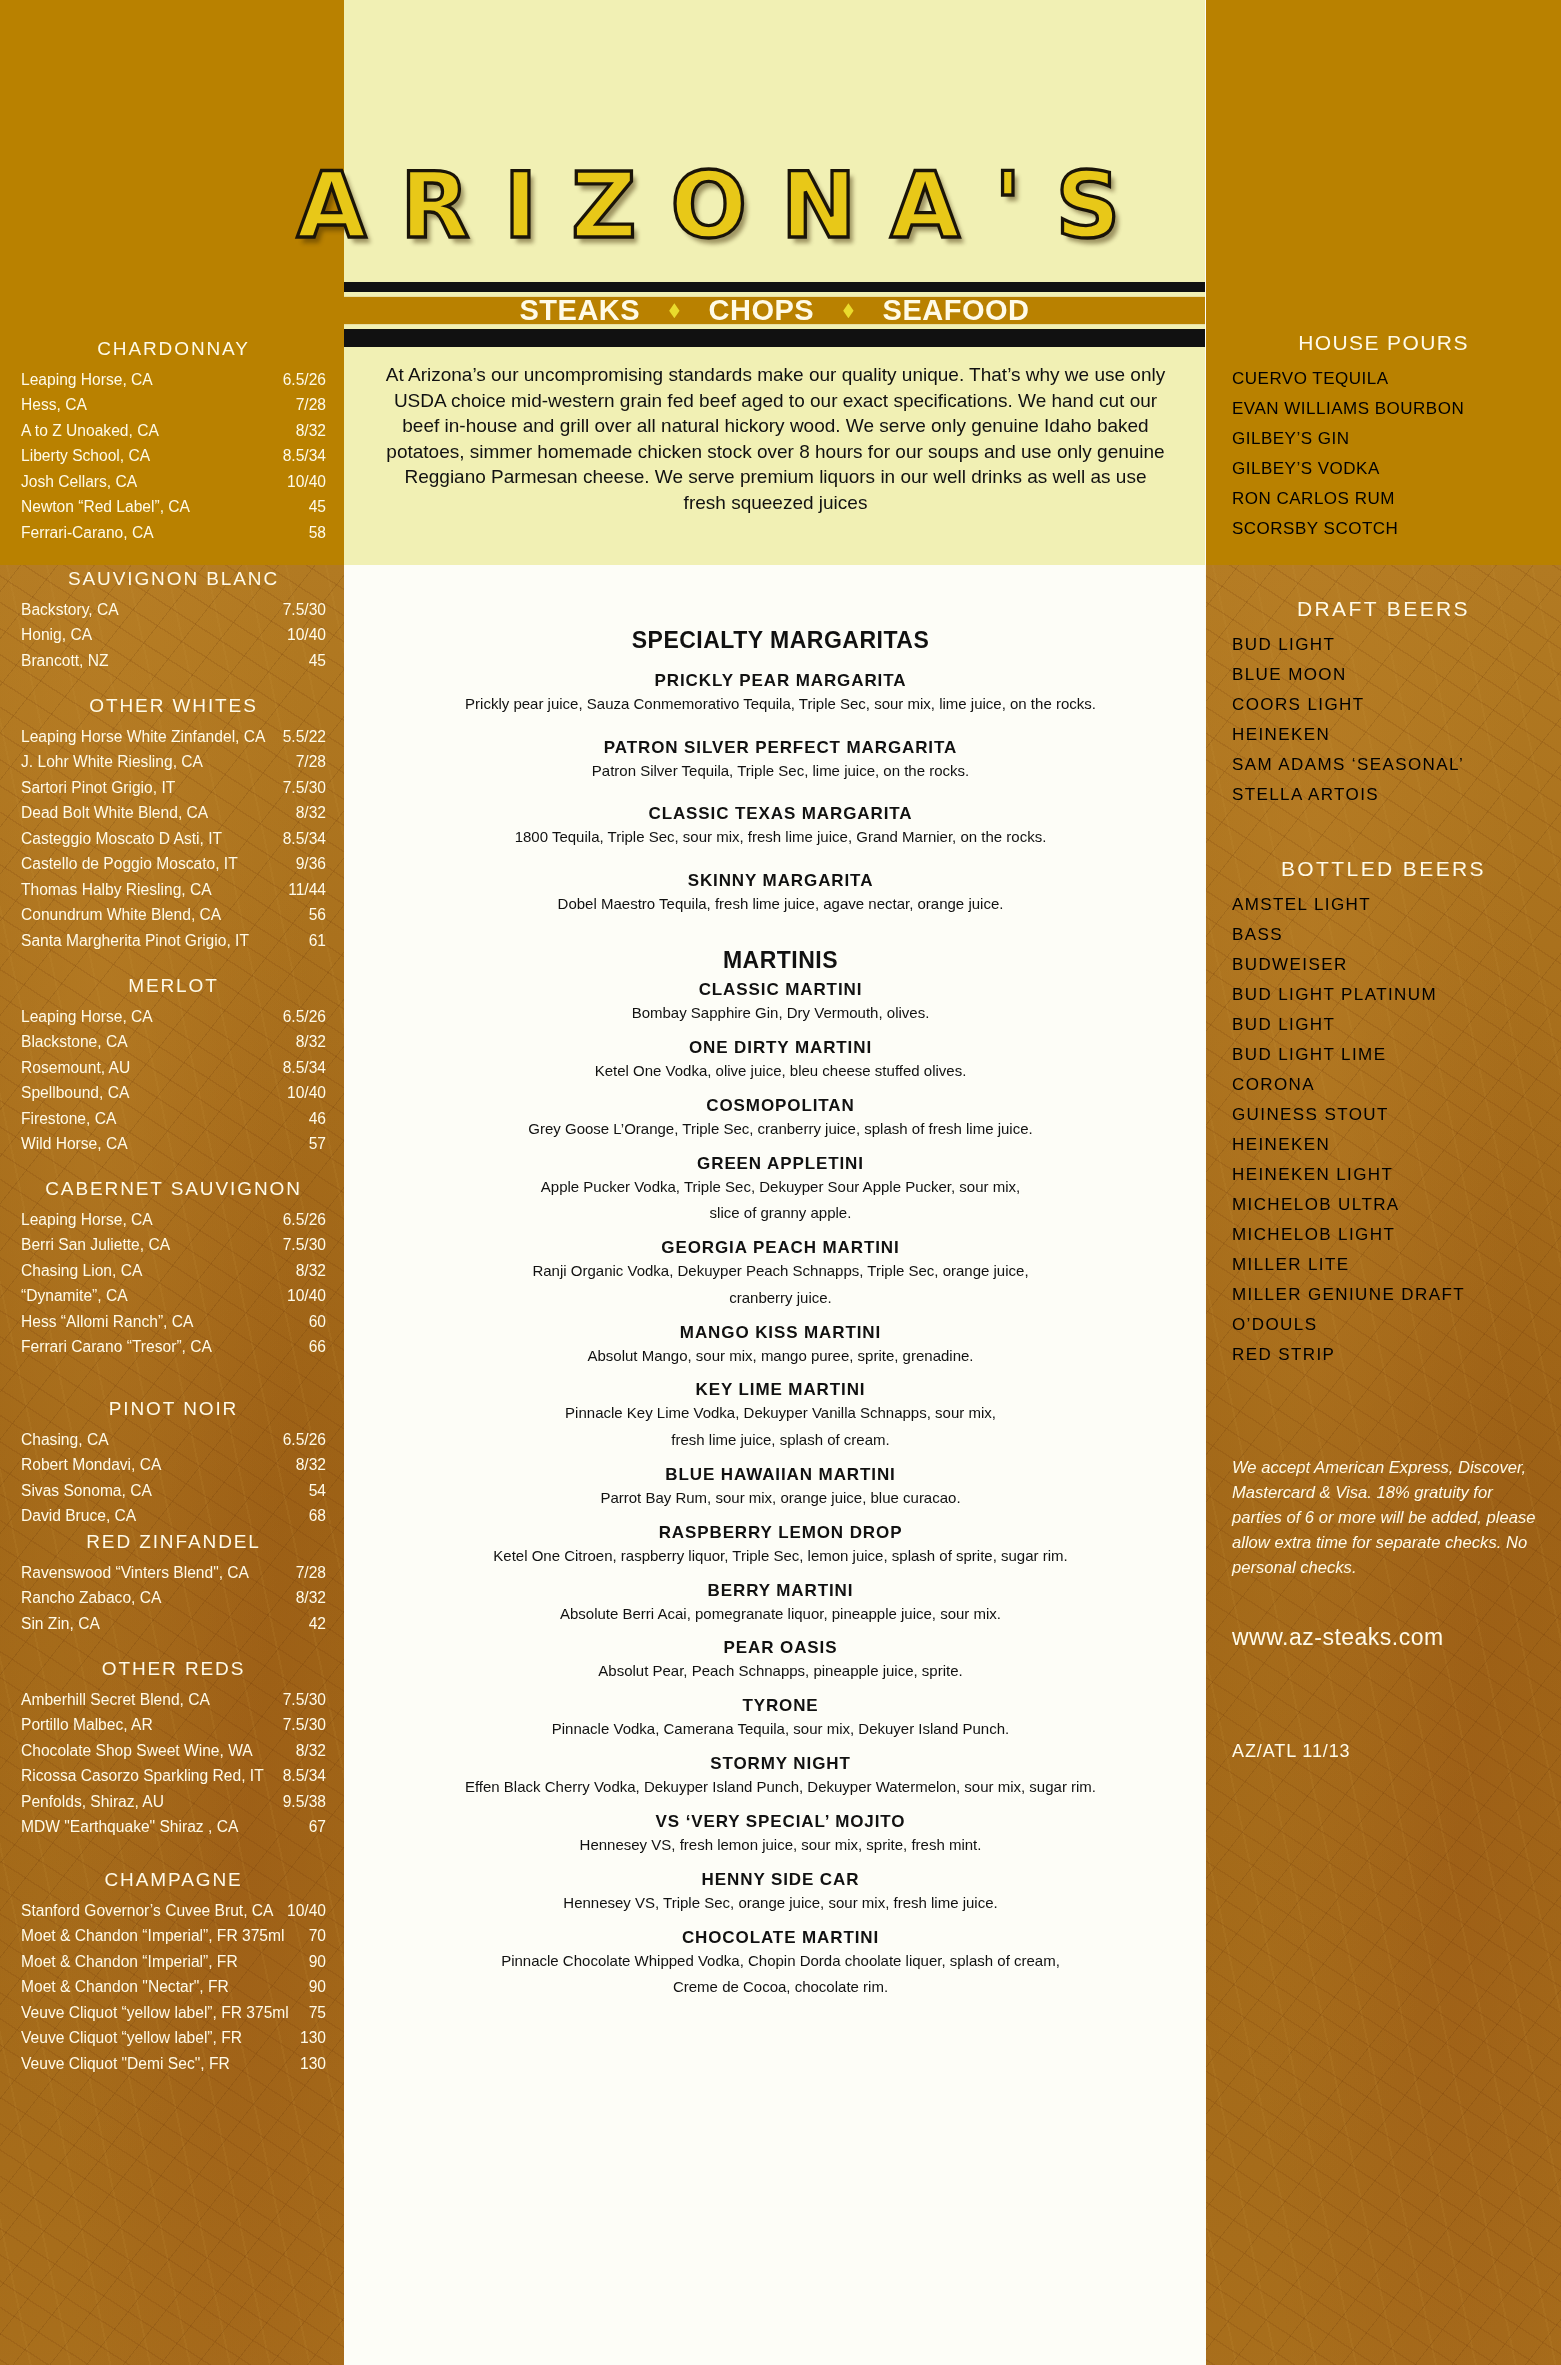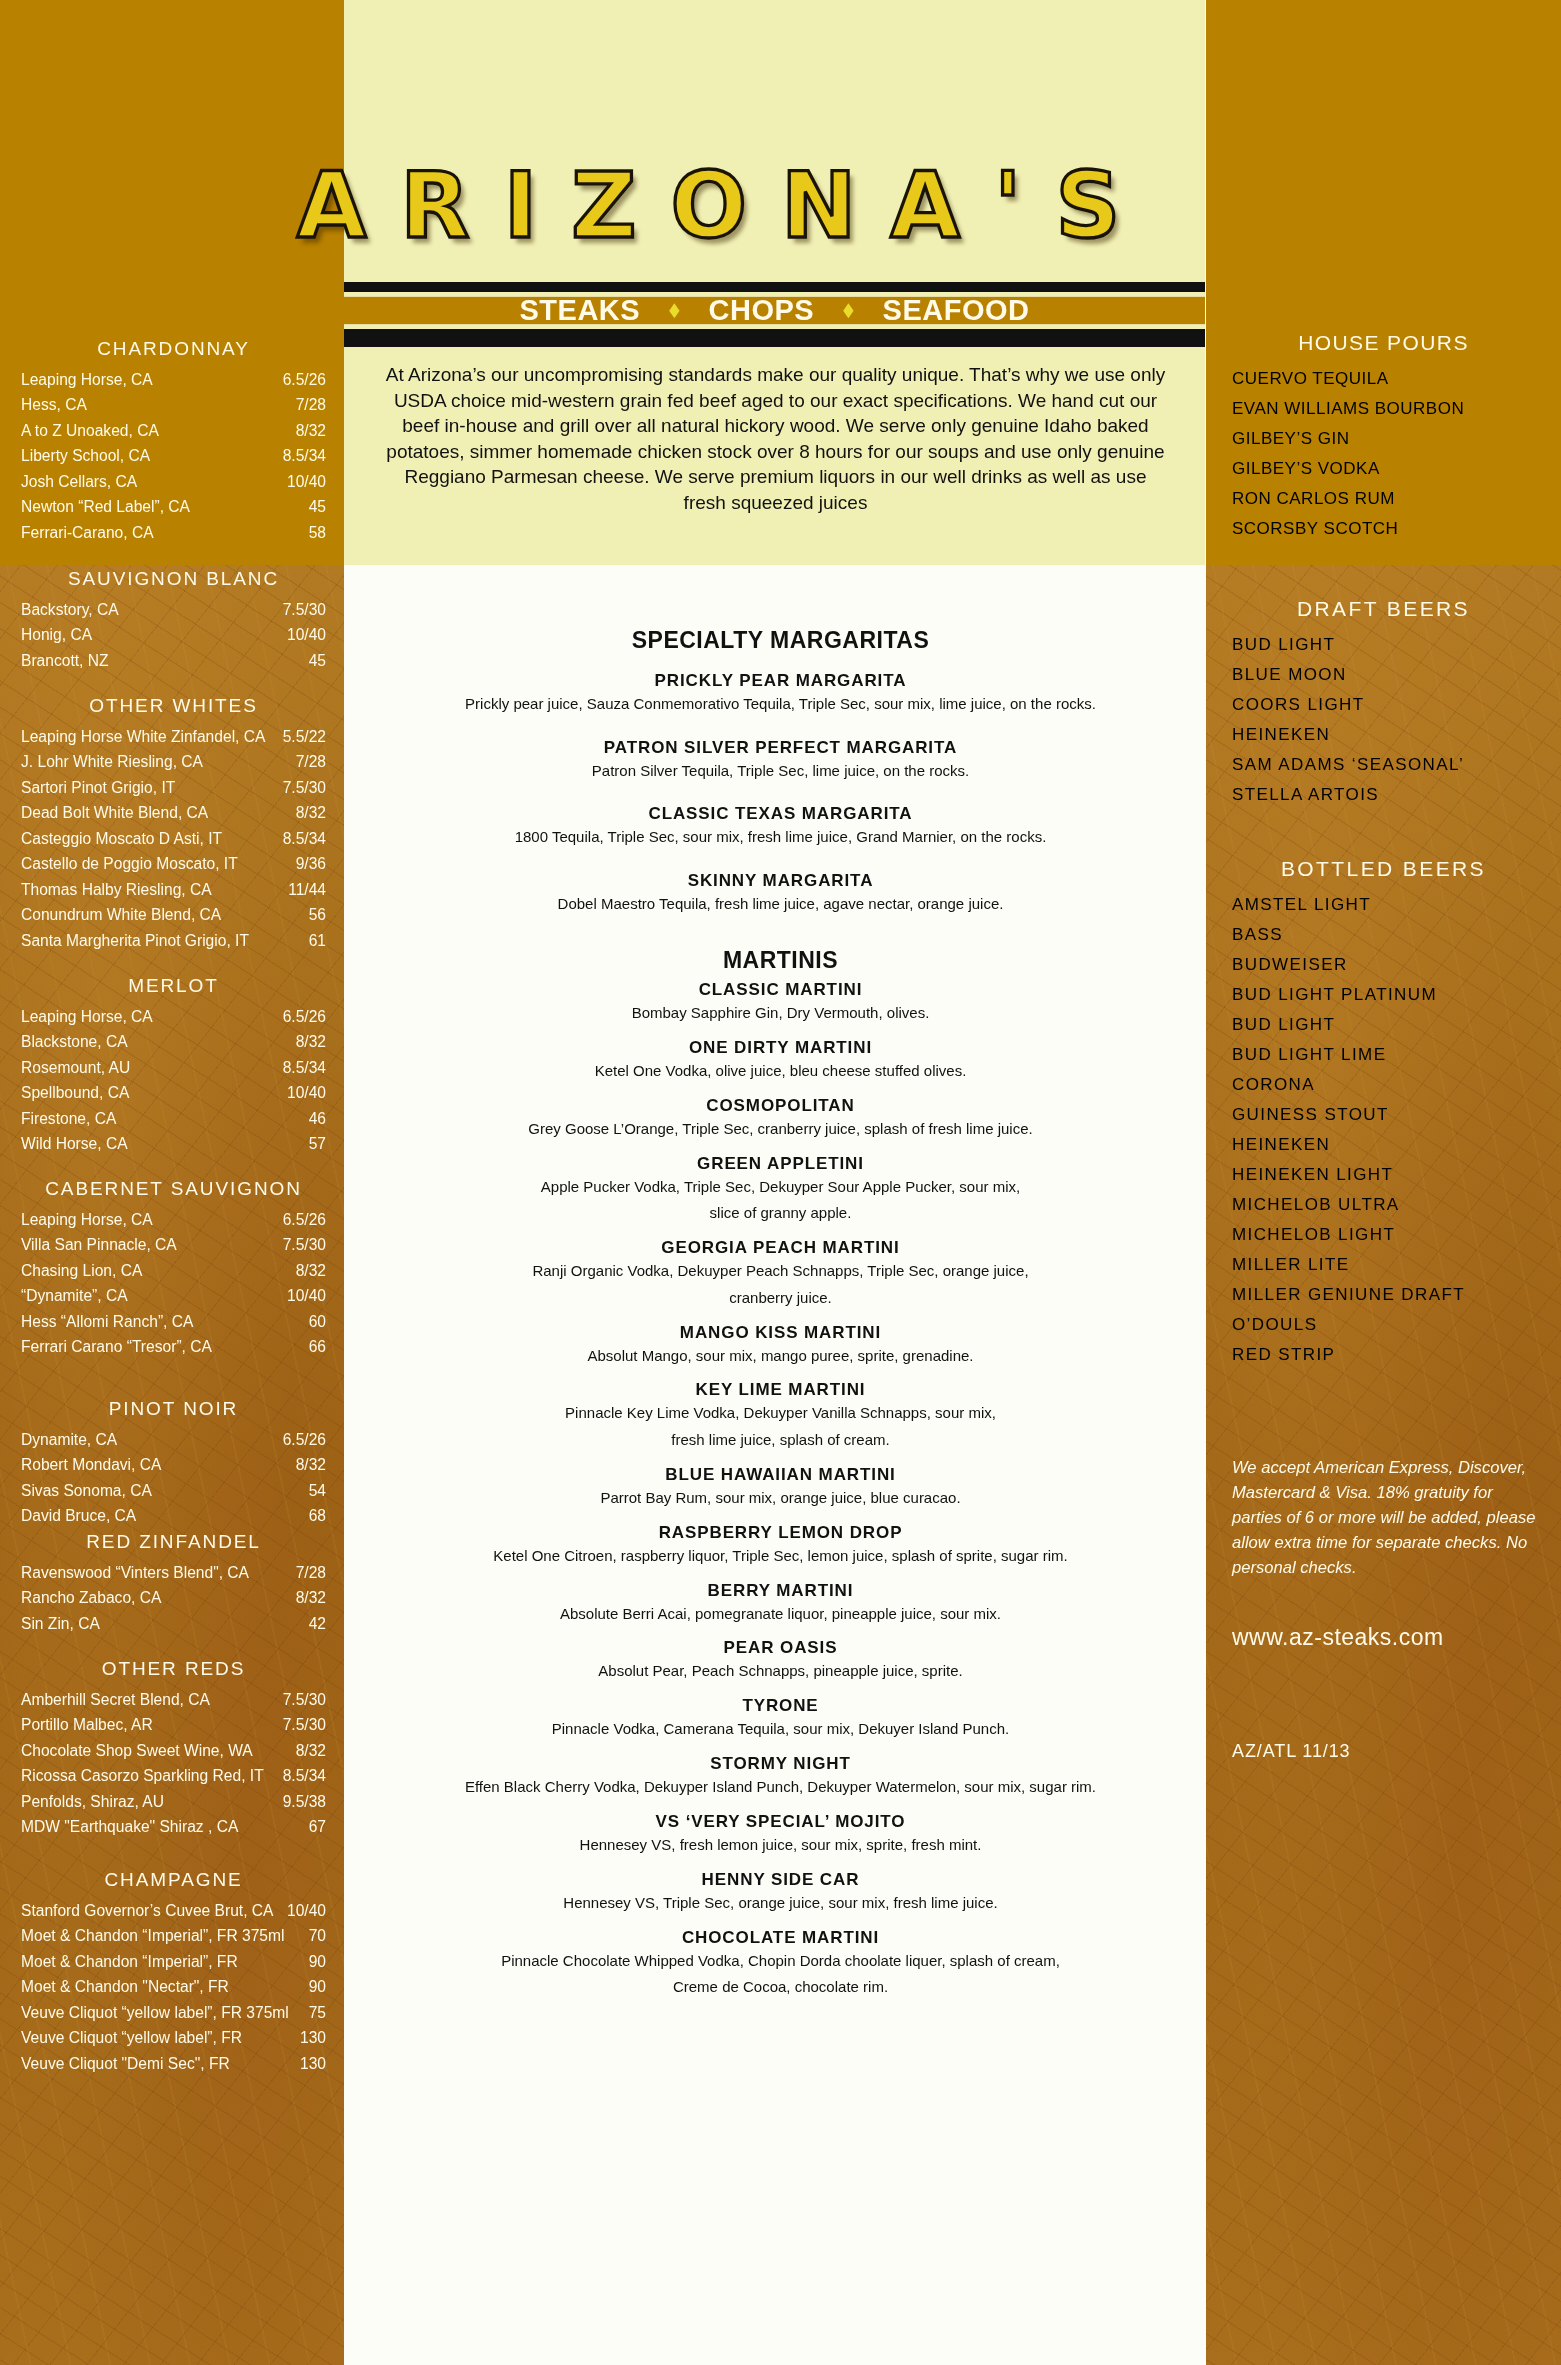--- a/index.html
+++ b/index.html
@@ -224,21 +224,21 @@
           <span class="price">57</span>
         </div>
       </div>
       <div class="wine-section" style="top: 1178px;">
         <div class="sec-title">CABERNET SAUVIGNON</div>
         <div class="wine-row">
           <span>Leaping Horse, CA</span>
           <span class="price">6.5/26</span>
         </div>
         <div class="wine-row">
-          <span>Villa San Pinnacle, CA</span>
+          <span>Berri San Juliette, CA</span>
           <span class="price">7.5/30</span>
         </div>
         <div class="wine-row">
           <span>Chasing Lion, CA</span>
           <span class="price">8/32</span>
         </div>
         <div class="wine-row">
           <span>“Dynamite”, CA</span>
           <span class="price">10/40</span>
         </div>
@@ -247,21 +247,21 @@
           <span class="price">60</span>
         </div>
         <div class="wine-row">
           <span>Ferrari Carano “Tresor”, CA</span>
           <span class="price">66</span>
         </div>
       </div>
       <div class="wine-section" style="top: 1398px;">
         <div class="sec-title">PINOT NOIR</div>
         <div class="wine-row">
-          <span>Dynamite, CA</span>
+          <span>Chasing, CA</span>
           <span class="price">6.5/26</span>
         </div>
         <div class="wine-row">
           <span>Robert Mondavi, CA</span>
           <span class="price">8/32</span>
         </div>
         <div class="wine-row">
           <span>Sivas Sonoma, CA</span>
           <span class="price">54</span>
         </div>

